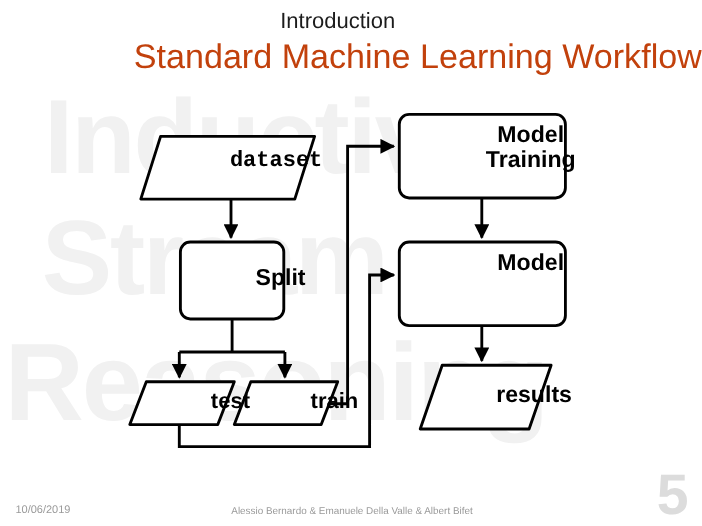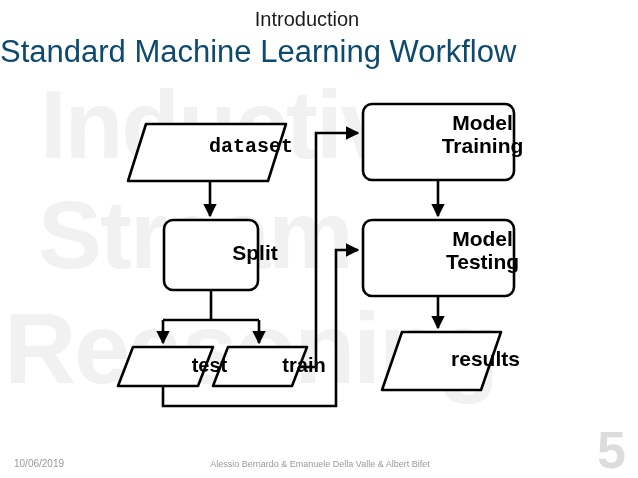--- a/index.html
+++ b/index.html
@@ -48,23 +48,23 @@
     text-align: center;
     font-size: 20px;
     color: #1c1c1c;
     font-weight: normal;
     z-index: 3;
   }
   #title {
     position: absolute;
     left: 0; top: 34px;
     width: 638px;
-    text-align: left;
+    text-align: right;
     font-size: 31px;
-    color: #0c4a6e;
+    color: #c2410c;
     font-weight: normal;
     z-index: 3;
   }
 
   
   #diagram {
     position: absolute;
     left: 0; top: 0;
     width: 638px; height: 478px;
     z-index: 2;
@@ -173,21 +173,20 @@
 
   <div class="node-label" style="left:213px; top:355px; width:94px; font-size:20px;">train</div>
 
   <div class="node-label" style="left:363px; top:112px; width:151px; font-size:21px;">
     <div>Model</div>
     <div>Training</div>
   </div>
 
   <div class="node-label" style="left:363px; top:228px; width:151px; font-size:21px;">
     <div>Model</div>
-    <div>Testing</div>
   </div>
 
   <div class="node-label" style="left:382px; top:348px; width:119px; font-size:21px;">results</div>
 
   <div id="footer-date">10/06/2019</div>
   <div id="footer-authors">Alessio Bernardo &amp; Emanuele Della Valle &amp; Albert Bifet</div>
   <div id="page-number">5</div>
 
 </div>
 

